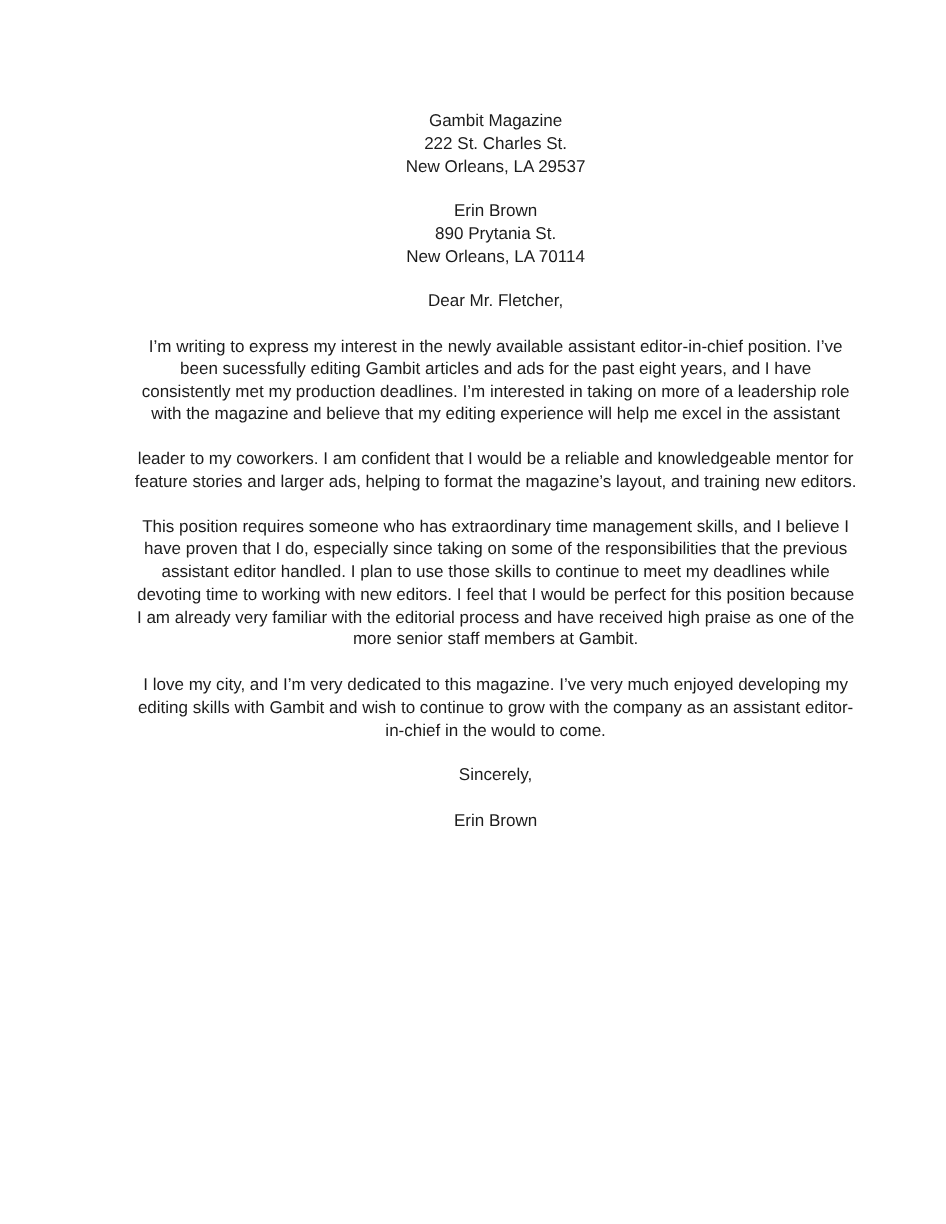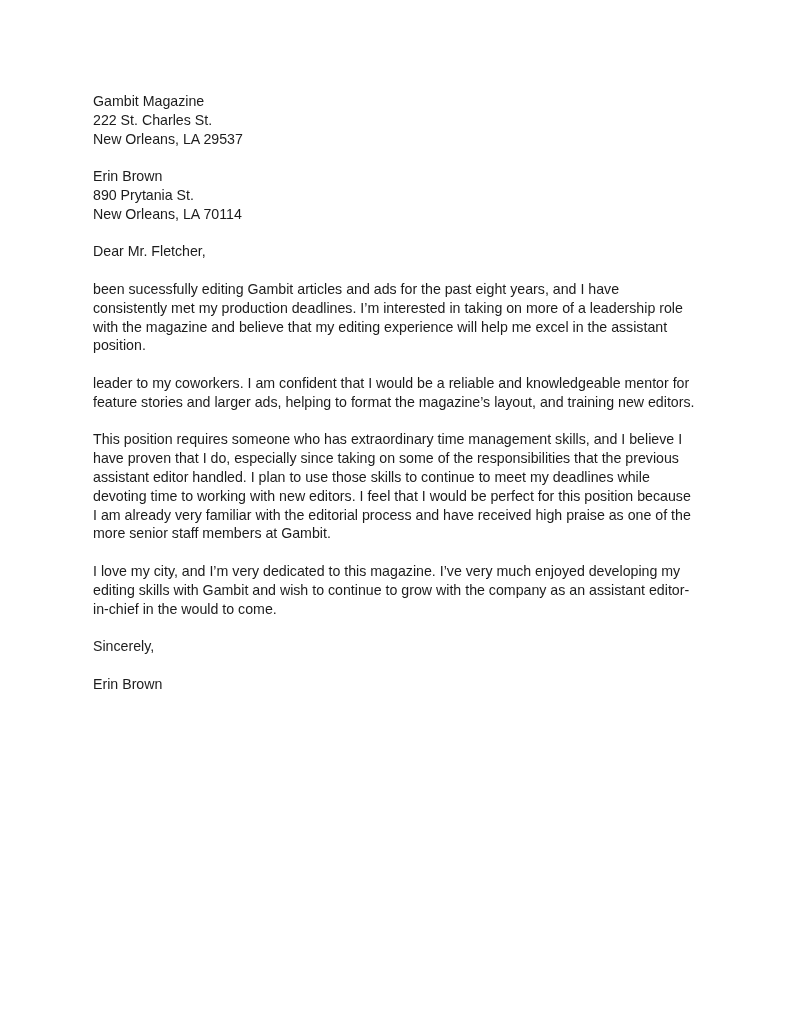--- a/index.html
+++ b/index.html
@@ -10,25 +10,26 @@
     body {
       width: 788px;
       height: 1020px;
       position: relative;
       overflow: hidden;
       font-family: "Liberation Sans", sans-serif;
       color: #1c1c1c;
     }
     .page {
       position: absolute;
-      left: 93px;
+      left: 103px;
       top: 92px;
       width: 620px;
       font-size: 14.2px;
       line-height: 18.8px;
+      text-align: center;
     }
     .block {
       margin: 0 0 18.8px 0;
     }
     .line {
       display: block;
       white-space: nowrap;
     }
   </style>
 </head>
@@ -44,24 +45,24 @@
 
   <div class="block">
     <span class="line">Erin Brown</span>
     <span class="line">890 Prytania St.</span>
     <span class="line">New Orleans, LA 70114</span>
   </div>
 
   <div class="block">Dear Mr. Fletcher,</div>
 
   <div class="block">
+    <span class="line">I’m writing to express my interest in the newly available assistant editor-in-chief position. I’ve</span>
     <span class="line">been sucessfully editing Gambit articles and ads for the past eight years, and I have</span>
     <span class="line">consistently met my production deadlines. I’m interested in taking on more of a leadership role</span>
     <span class="line">with the magazine and believe that my editing experience will help me excel in the assistant</span>
-    <span class="line">position.</span>
   </div>
 
   <div class="block">
     <span class="line">leader to my coworkers. I am confident that I would be a reliable and knowledgeable mentor for</span>
     <span class="line">feature stories and larger ads, helping to format the magazine’s layout, and training new editors.</span>
   </div>
 
   <div class="block">
     <span class="line">This position requires someone who has extraordinary time management skills, and I believe I</span>
     <span class="line">have proven that I do, especially since taking on some of the responsibilities that the previous</span>

